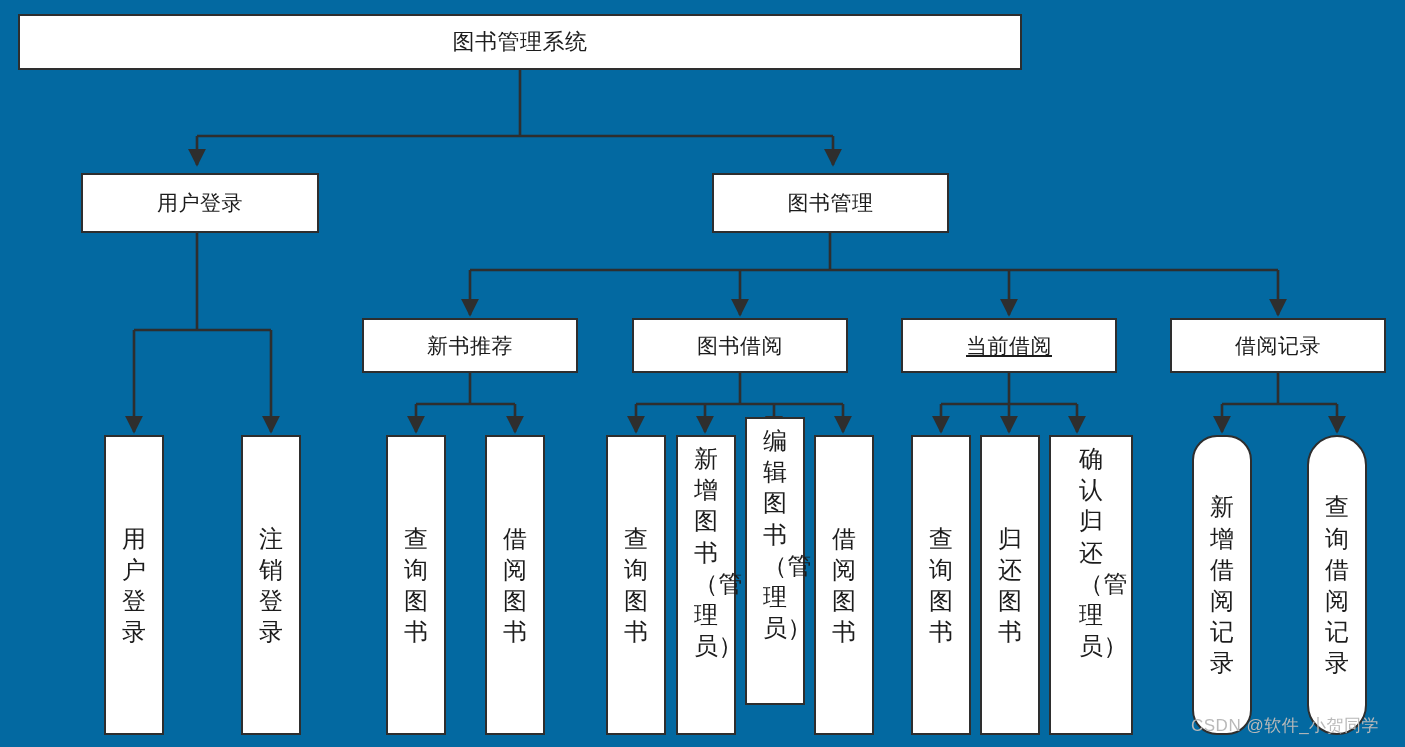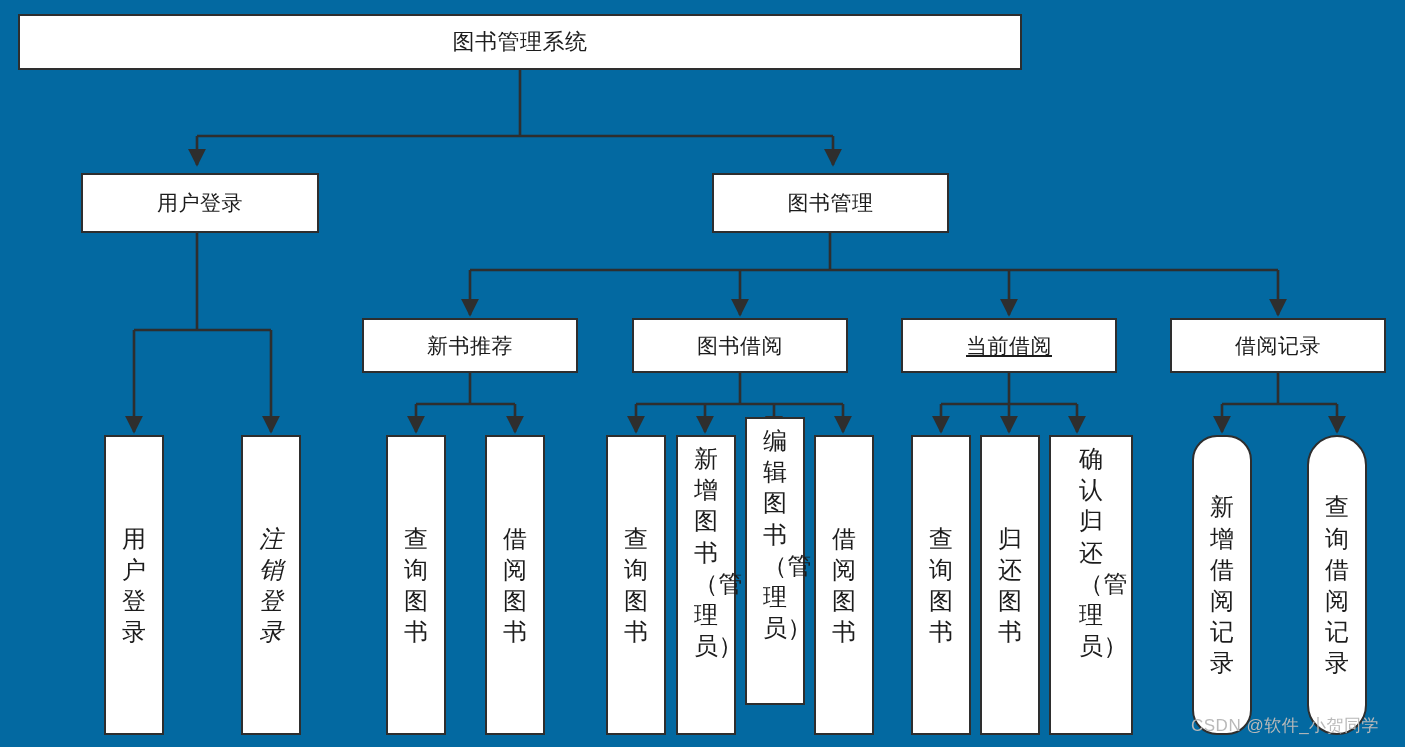--- a/index.html
+++ b/index.html
@@ -159,21 +159,21 @@
   </div>
 
   <div class="node horiz" style="left:1170px; top:318px; width:216px; height:55px;">
     <span class="label">借阅记录</span>
   </div>
 
   <div class="node vert mid" style="left:104px; top:435px; width:60px; height:300px;">
     <span class="label">用户登录</span>
   </div>
 
-  <div class="node vert mid" style="left:241px; top:435px; width:60px; height:300px;font-style:italic;">
+  <div class="node vert mid" style="left:241px; top:435px; width:60px; height:300px;">
     <span class="label">注销登录</span>
   </div>
 
   <div class="node vert mid" style="left:386px; top:435px; width:60px; height:300px;">
     <span class="label">查询图书</span>
   </div>
 
   <div class="node vert mid" style="left:485px; top:435px; width:60px; height:300px;">
     <span class="label">借阅图书</span>
   </div>

